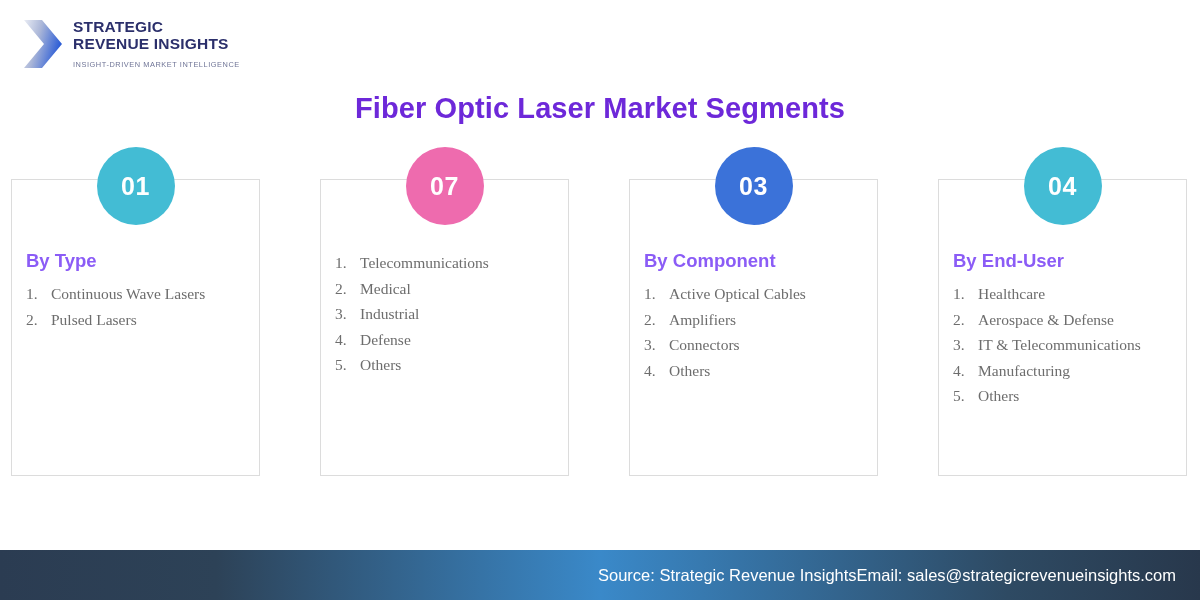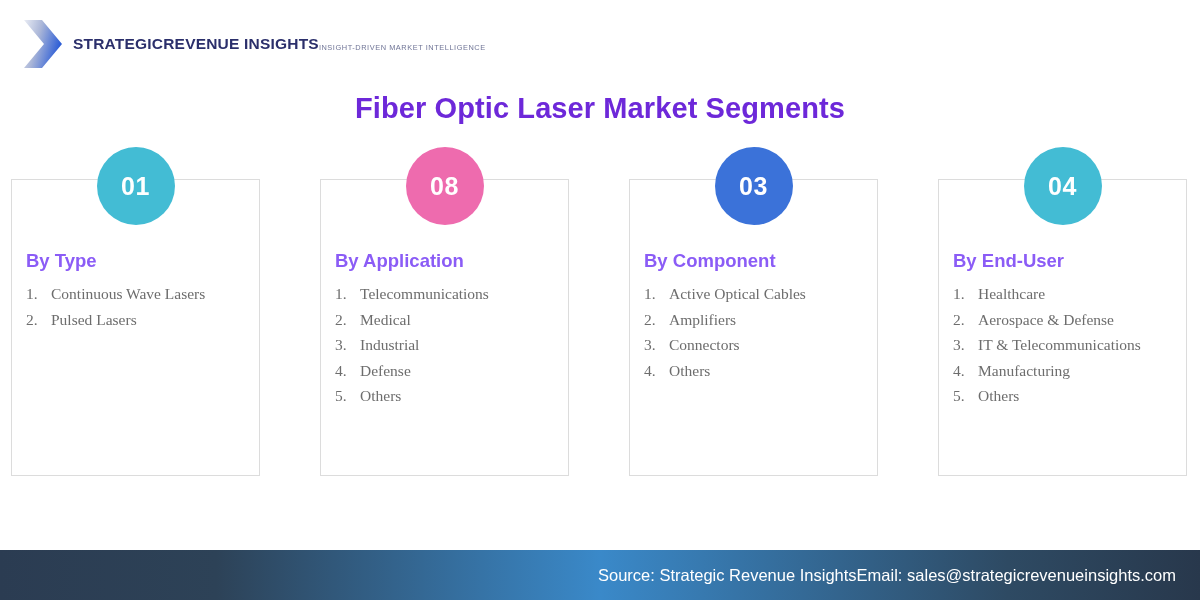--- a/index.html
+++ b/index.html
@@ -16,21 +16,21 @@
   
   .logo-block {
     position: absolute;
     left: 22px;
     top: 18px;
     display: flex;
     align-items: center;
     gap: 9px;
   }
   .logo-mark { width: 42px; height: 52px; flex: none; }
-  .logo-text { display: flex; flex-direction: row; }
+  .logo-text { display: flex; flex-direction: column; }
   .logo-name {
     font-size: 15.5px;
     font-weight: bold;
     line-height: 1.08;
     letter-spacing: 0.2px;
     color: #2b2f6b;
     white-space: nowrap;
   }
   .logo-tagline {
     margin-top: 7px;
@@ -154,23 +154,22 @@
     </div>
     <div class="card-heading">By Type</div>
     <ol class="card-list">
       <li><span class="num">1.</span><span>Continuous Wave Lasers</span></li>
       <li><span class="num">2.</span><span>Pulsed Lasers</span></li>
     </ol>
   </div>
 
   <div class="card">
     <div class="badge" style="background: rgb(238, 107, 174);">
-      <span>08</span>
-    </div>
-    <div class="card-heading">By Application</div>
+      <span>07</span>
+    </div>
     <ol class="card-list">
       <li><span class="num">1.</span><span>Telecommunications</span></li>
       <li><span class="num">2.</span><span>Medical</span></li>
       <li><span class="num">3.</span><span>Industrial</span></li>
       <li><span class="num">4.</span><span>Defense</span></li>
       <li><span class="num">5.</span><span>Others</span></li>
     </ol>
   </div>
 
   <div class="card">

